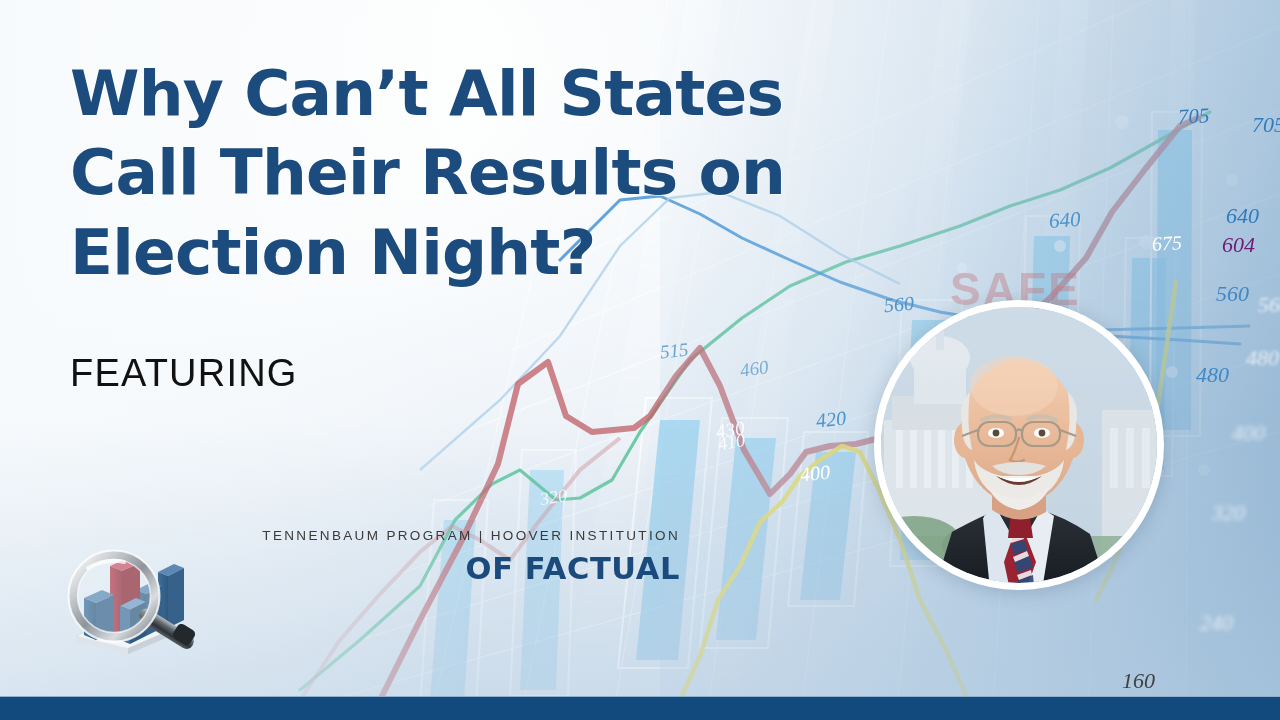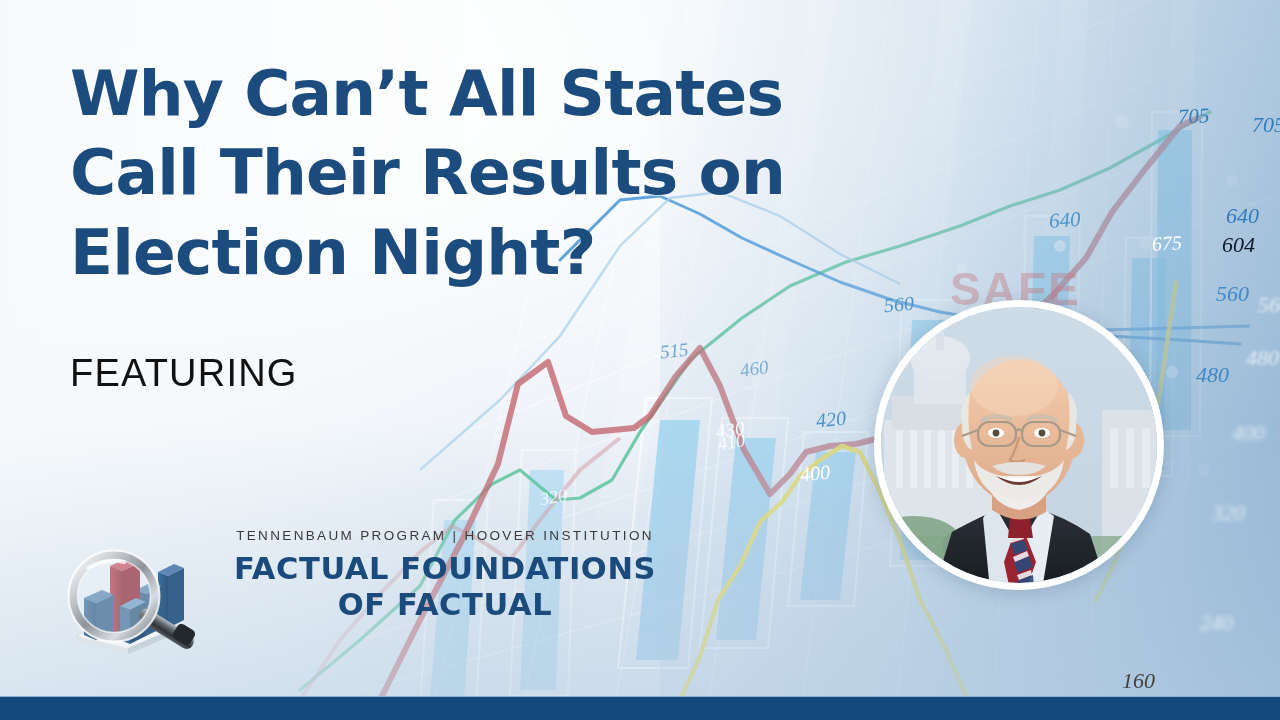--- a/index.html
+++ b/index.html
@@ -55,21 +55,21 @@
   .speaker{
     position:absolute;left:68px;top:420px;
     color:#0a0a0a;
     font-family:"DejaVu Sans","Liberation Sans",sans-serif;
     font-weight:700;font-size:59px;letter-spacing:-1.2px;white-space:nowrap;
   }
 
   
   .logo-block{position:absolute;left:62px;top:528px;width:600px;height:130px;}
   .logo-mark{position:absolute;left:0;top:8px;width:160px;height:118px;}
-  .logo-text{position:absolute;left:148px;top:0;width:470px;text-align:center;}
+  .logo-text{position:absolute;left:148px;top:0;width:470px;text-align:right;}
   .logo-kicker{
     color:#3a3a3a;font-size:13.5px;font-weight:400;letter-spacing:2.35px;
     font-family:"Liberation Sans",sans-serif;white-space:nowrap;
   }
   .logo-title{
     margin-top:8px;color:#1b4a7c;
     font-family:"DejaVu Sans","Liberation Sans",sans-serif;
     font-weight:700;font-size:30.5px;line-height:1.17;letter-spacing:.6px;
   }
   .logo-title .lt2{display:block;}
@@ -241,21 +241,21 @@
   <div class="bgnum" style="left:540px;top:487px;font-size:18px;color:#ffffff;opacity:.78;transform:rotate(-10deg);">320</div>
   <div class="bgnum" style="left:800px;top:462px;font-size:20px;color:#ffffff;transform:rotate(-6deg);">400</div>
   <div class="bgnum" style="left:816px;top:408px;font-size:20px;color:#4b93cb;transform:rotate(-6deg);">420</div>
   <div class="bgnum" style="left:884px;top:293px;font-size:20px;color:#4b93cb;transform:rotate(-5deg);">560</div>
   <div class="bgnum" style="left:1049px;top:208px;font-size:21px;color:#4b93cb;transform:rotate(-4deg);">640</div>
   <div class="bgnum" style="left:1152px;top:232px;font-size:20px;color:#ffffff;transform:rotate(-3deg);">675</div>
   <div class="bgnum" style="left:1178px;top:104px;font-size:21px;color:#2f7cbd;transform:rotate(-3deg);">705</div>
 
   <div class="bgnum" style="left:1252px;top:112px;font-size:22px;color:#2f7cbd;">705</div>
   <div class="bgnum" style="left:1226px;top:203px;font-size:22px;color:#2f7cbd;">640</div>
-  <div class="bgnum" style="left:1222px;top:232px;font-size:22px;color:#0f172a;">604</div>
+  <div class="bgnum" style="left:1222px;top:232px;font-size:22px;color:#701a75;">604</div>
   <div class="bgnum" style="left:1216px;top:281px;font-size:22px;color:#3f88c6;">560</div>
   <div class="bgnum" style="left:1196px;top:362px;font-size:22px;color:#3f88c6;">480</div>
   <div class="bgnum" style="left:1258px;top:292px;font-size:22px;color:#ffffff;opacity:.8;filter:blur(1.6px);">560</div>
   <div class="bgnum" style="left:1246px;top:345px;font-size:22px;color:#ffffff;opacity:.75;filter:blur(1.8px);">480</div>
   <div class="bgnum" style="left:1232px;top:420px;font-size:22px;color:#ffffff;opacity:.7;filter:blur(2px);">400</div>
   <div class="bgnum" style="left:1212px;top:500px;font-size:22px;color:#ffffff;opacity:.72;filter:blur(2px);">320</div>
   <div class="bgnum" style="left:1200px;top:610px;font-size:22px;color:#ffffff;opacity:.7;filter:blur(2.2px);">240</div>
   <div class="bgnum" style="left:1122px;top:668px;font-size:22px;color:#404040;">160</div>
 
   <div class="portrait">
@@ -454,21 +454,20 @@
         <circle cx="52" cy="60" r="41" fill="rgba(236,244,250,.30)"></circle>
         <circle cx="52" cy="60" r="41" fill="none" stroke="url(#glassRim)" stroke-width="9"></circle>
         <circle cx="52" cy="60" r="45.5" fill="none" stroke="#ffffff" stroke-width="2" opacity=".8"></circle>
         <circle cx="52" cy="60" r="36.5" fill="none" stroke="#ffffff" stroke-width="1.6" opacity=".65"></circle>
         <path d="M26 32 Q44 22 62 26" stroke="#ffffff" stroke-width="4" fill="none" opacity=".75" stroke-linecap="round"></path>
       </svg>
     </div>
     <div class="logo-text">
       <div class="logo-kicker">TENNENBAUM PROGRAM | HOOVER INSTITUTION</div>
       <div class="logo-title">
-        <span class="lt1">FACTUAL FOUNDATIONS</span>
         <span class="lt2">OF FACTUAL</span>
       </div>
     </div>
   </div>
 
   <div class="bottom-bar"></div>
 
 </div>
 
 </body></html>

